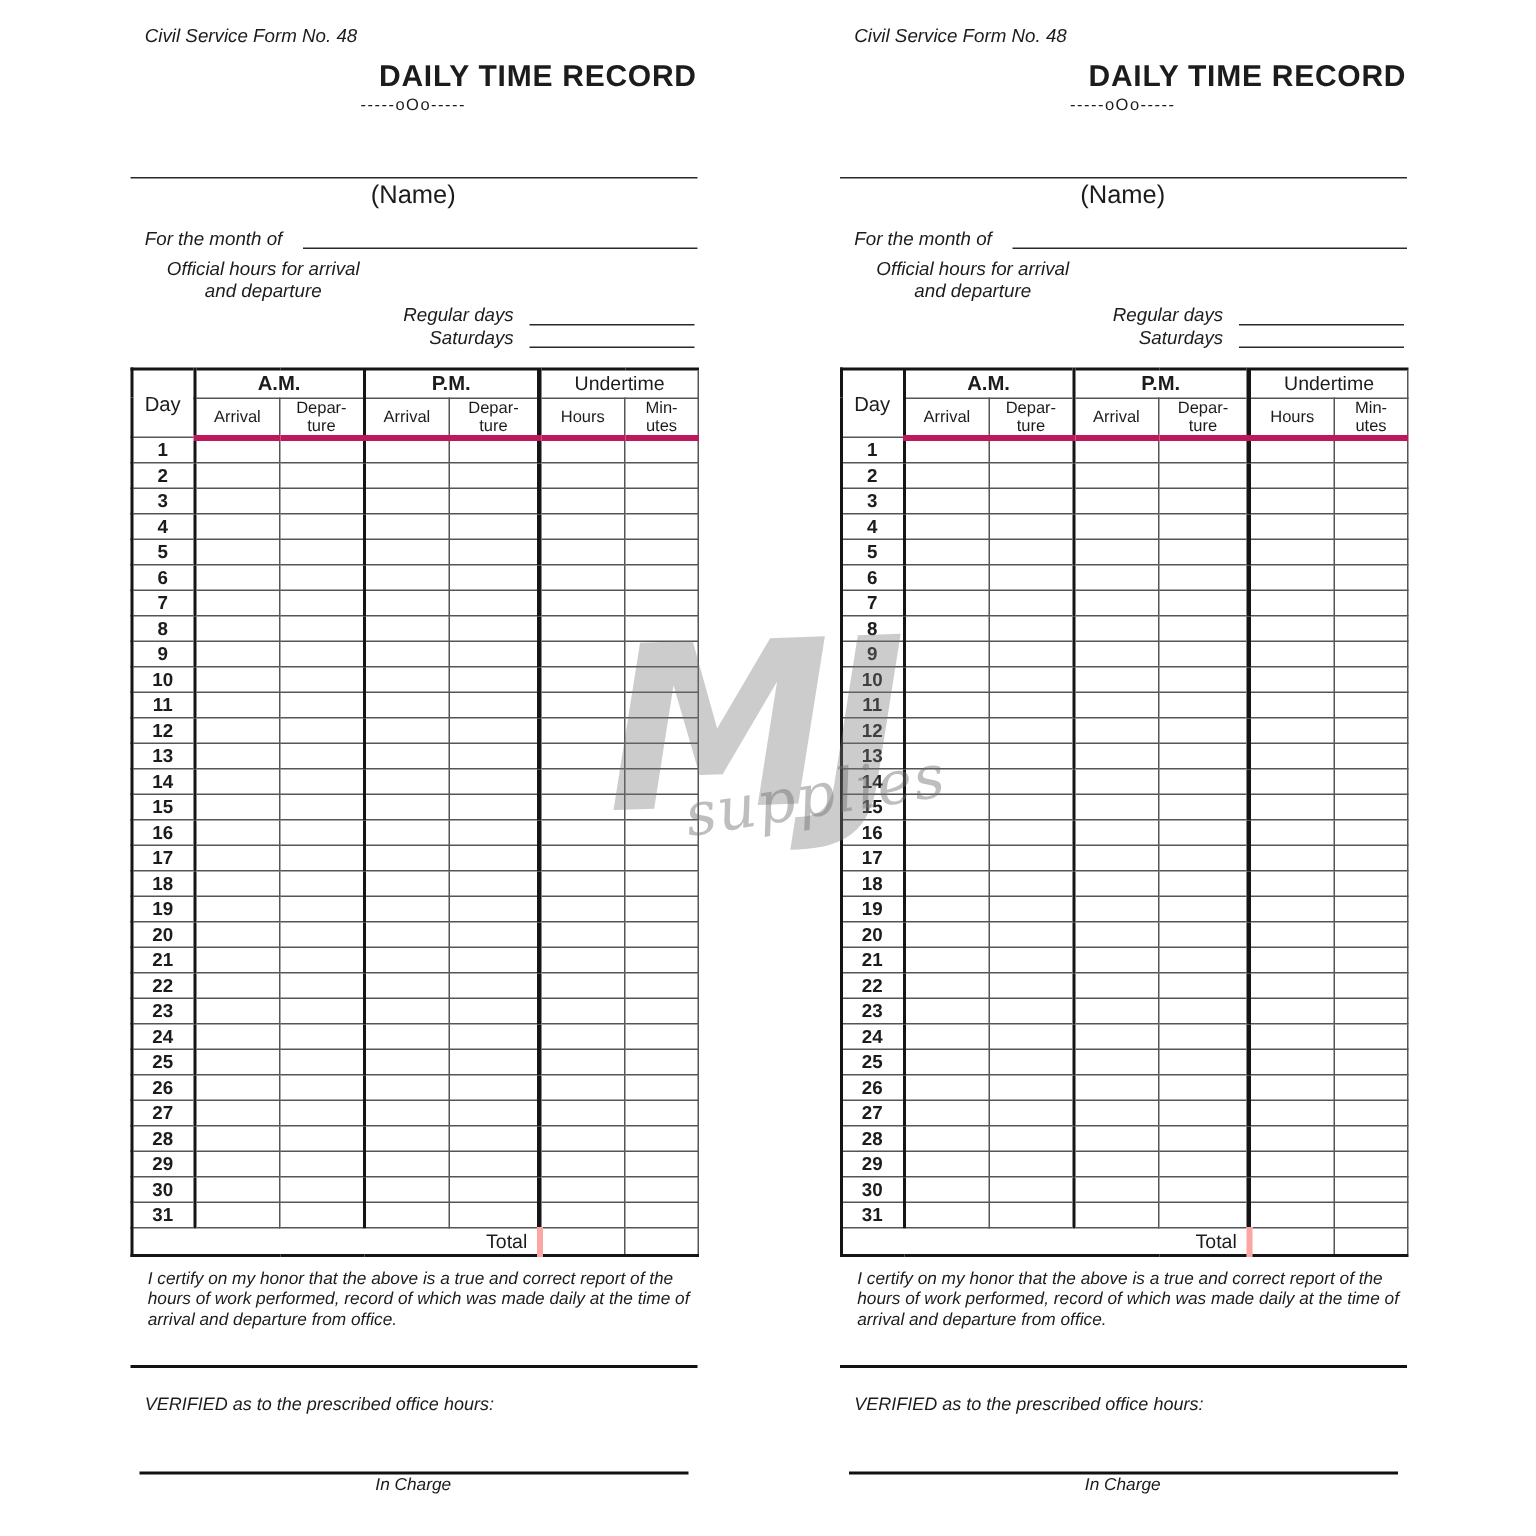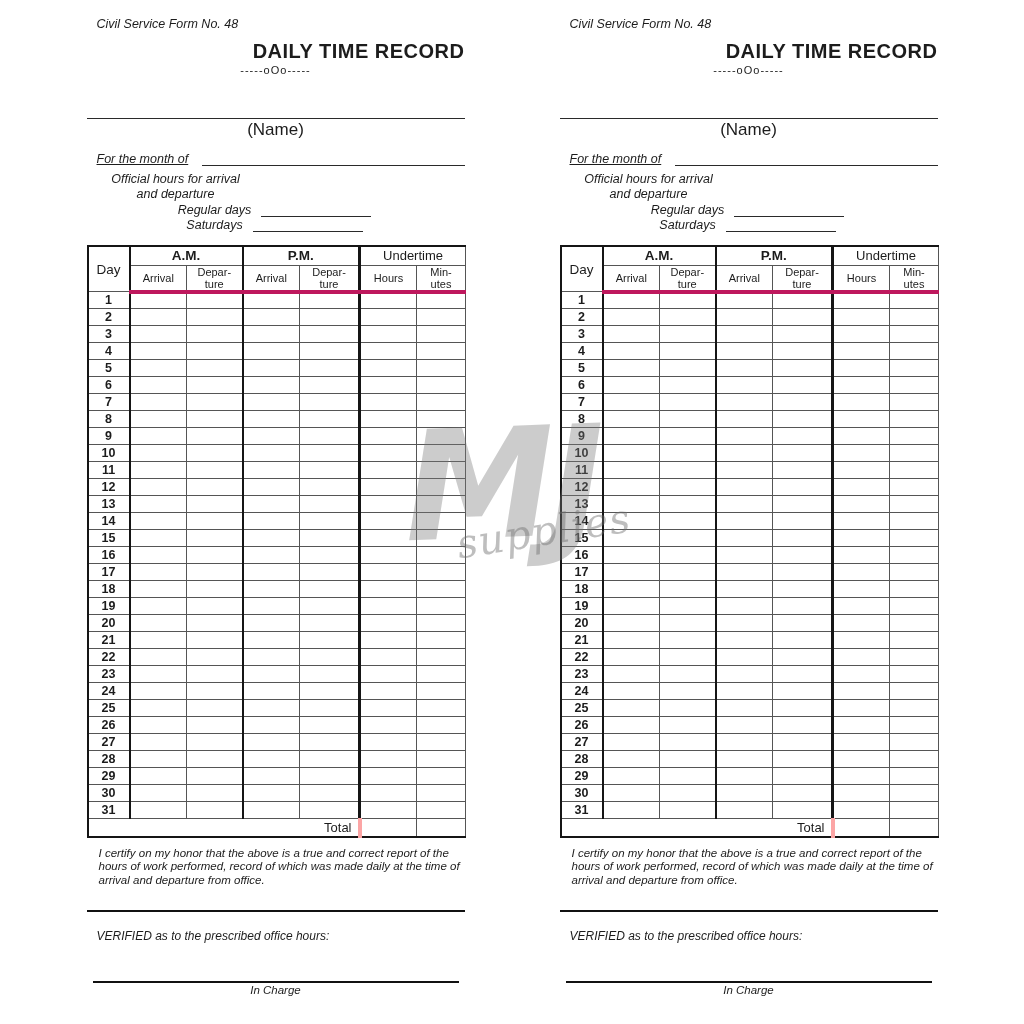--- a/index.html
+++ b/index.html
@@ -9,28 +9,28 @@
   .forms { display:flex; justify-content:center; gap:95px; padding-top:17px; position:relative; z-index:1; }
   .form { width:378px; }
 
   .form-no { font-style:italic; font-size:12.5px; margin-left:10px; height:16px; }
   .title   { text-align:right; font-weight:bold; font-size:20px; letter-spacing:0.5px; margin-top:7px; }
   .divider { text-align:center; font-size:11px; letter-spacing:1px; margin-top:1px; height:14px; }
 
   .name-line  { border-top:1.5px solid #2a2a2a; margin-top:40px; }
   .name-label { text-align:center; font-size:17px; margin-top:1px; height:15px; }
 
-  .month-row { display:flex; align-items:flex-end; margin-top:14px; height:17px;text-decoration:underline; }
+  .month-row { display:flex; align-items:flex-end; margin-top:14px; height:17px; }
   .month-row .lbl { font-style:italic; font-size:12.5px; margin-left:10px; white-space:nowrap; }
   .month-row .uline { flex:1; border-bottom:1.5px solid #2a2a2a; height:14px; margin-left:14px; }
 
   .oh-grid  { display:flex; margin-top:6px; font-style:italic; font-size:12.5px;flex-direction:column; }
   .oh-left  { width:178px; text-align:center; line-height:15px; }
   .oh-right { flex:1; }
-  .oh-row   { display:flex; justify-content:center; align-items:flex-end; height:15px; }
+  .oh-row   { display:flex; justify-content:flex-end; align-items:flex-end; height:15px; }
   .oh-row .olbl  { white-space:nowrap; }
   .oh-row .uline2 { width:110px; border-bottom:1.5px solid #2a2a2a; height:12px; margin-left:10px; margin-right:2px; }
 
   table { border-collapse:collapse; table-layout:fixed; width:100%; margin-top:13px;
           border:2px solid #151515; border-right:1px solid #555; }
   th, td { border:1px solid #555; padding:0; text-align:center; overflow:hidden; }
   .br2 { border-right:2px solid #151515; }
   .br3 { border-right:3px solid #151515; }
   tr.hdr-top th  { height:19px; font-size:13.5px; }
   tr.hdr-top th.section-bold { font-weight:bold; }

